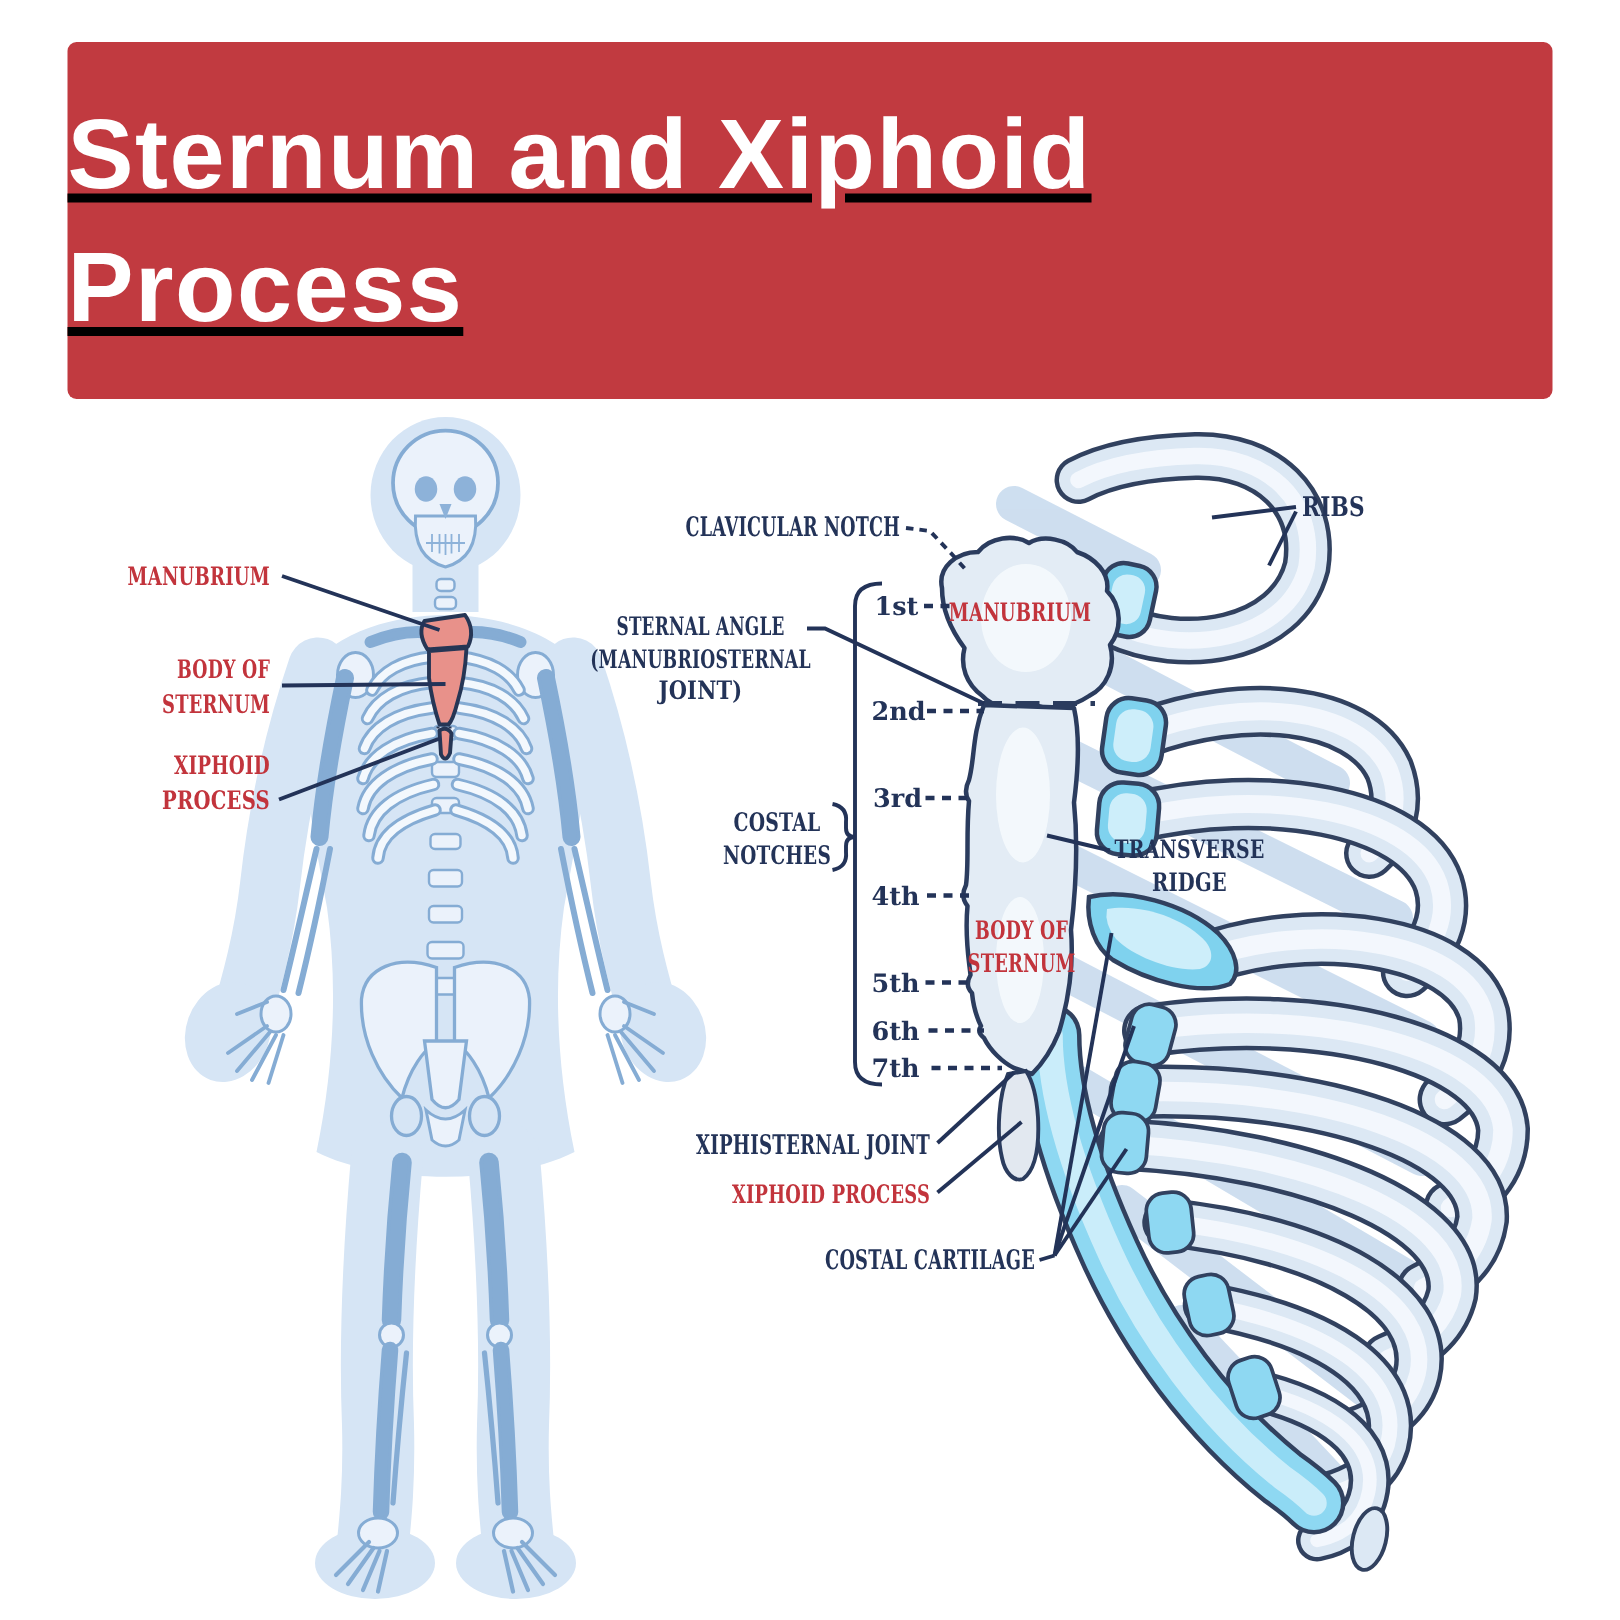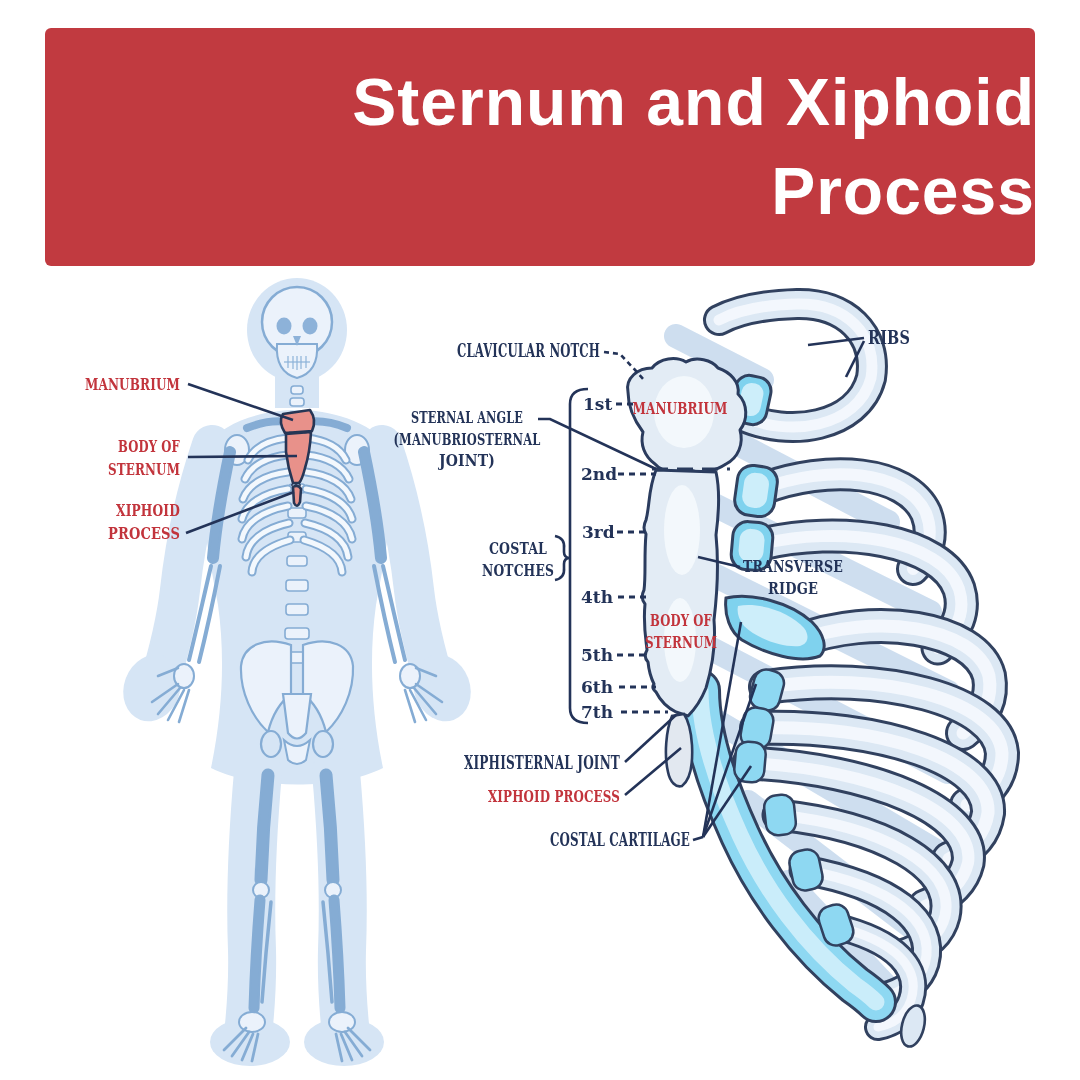--- a/index.html
+++ b/index.html
@@ -1,19 +1,19 @@
 <!DOCTYPE html>
 <html><head>
 <meta charset="utf-8">
 <style>
   html,body{margin:0;padding:0;background:#ffffff;}
   .canvas{position:relative;width:1080px;height:1080px;background:#ffffff;overflow:hidden;
           font-family:"Liberation Sans",sans-serif;}
   .banner{position:absolute;left:45px;top:28px;width:990px;height:238px;background:#c13a40;
-          border-radius:6px;display:flex;flex-direction:column;align-items:flex-end;justify-content:center;}
+          border-radius:6px;display:flex;flex-direction:column;align-items:flex-start;justify-content:center;text-decoration:underline;}
   .title-line{color:#ffffff;font-weight:bold;font-size:66px;line-height:1.35;letter-spacing:1px;
           font-family:"Liberation Sans",sans-serif;}
   svg text{font-family:"DejaVu Serif",serif;font-weight:bold;}
   .lbl{fill:#233358;font-size:17px;letter-spacing:.2px;}
   .lbl-big{fill:#233358;font-size:18px;letter-spacing:.2px;}
   .lbl-red{fill:#c2343c;font-size:17px;letter-spacing:.2px;}
   .num{fill:#233358;font-size:17px;}
   .ptr{stroke:#233358;stroke-width:2.6;fill:none;}
   .dash{stroke:#233358;stroke-width:3;fill:none;stroke-dasharray:6 5;}
   .boneln{stroke:#85acd4;fill:none;stroke-linecap:round;}

